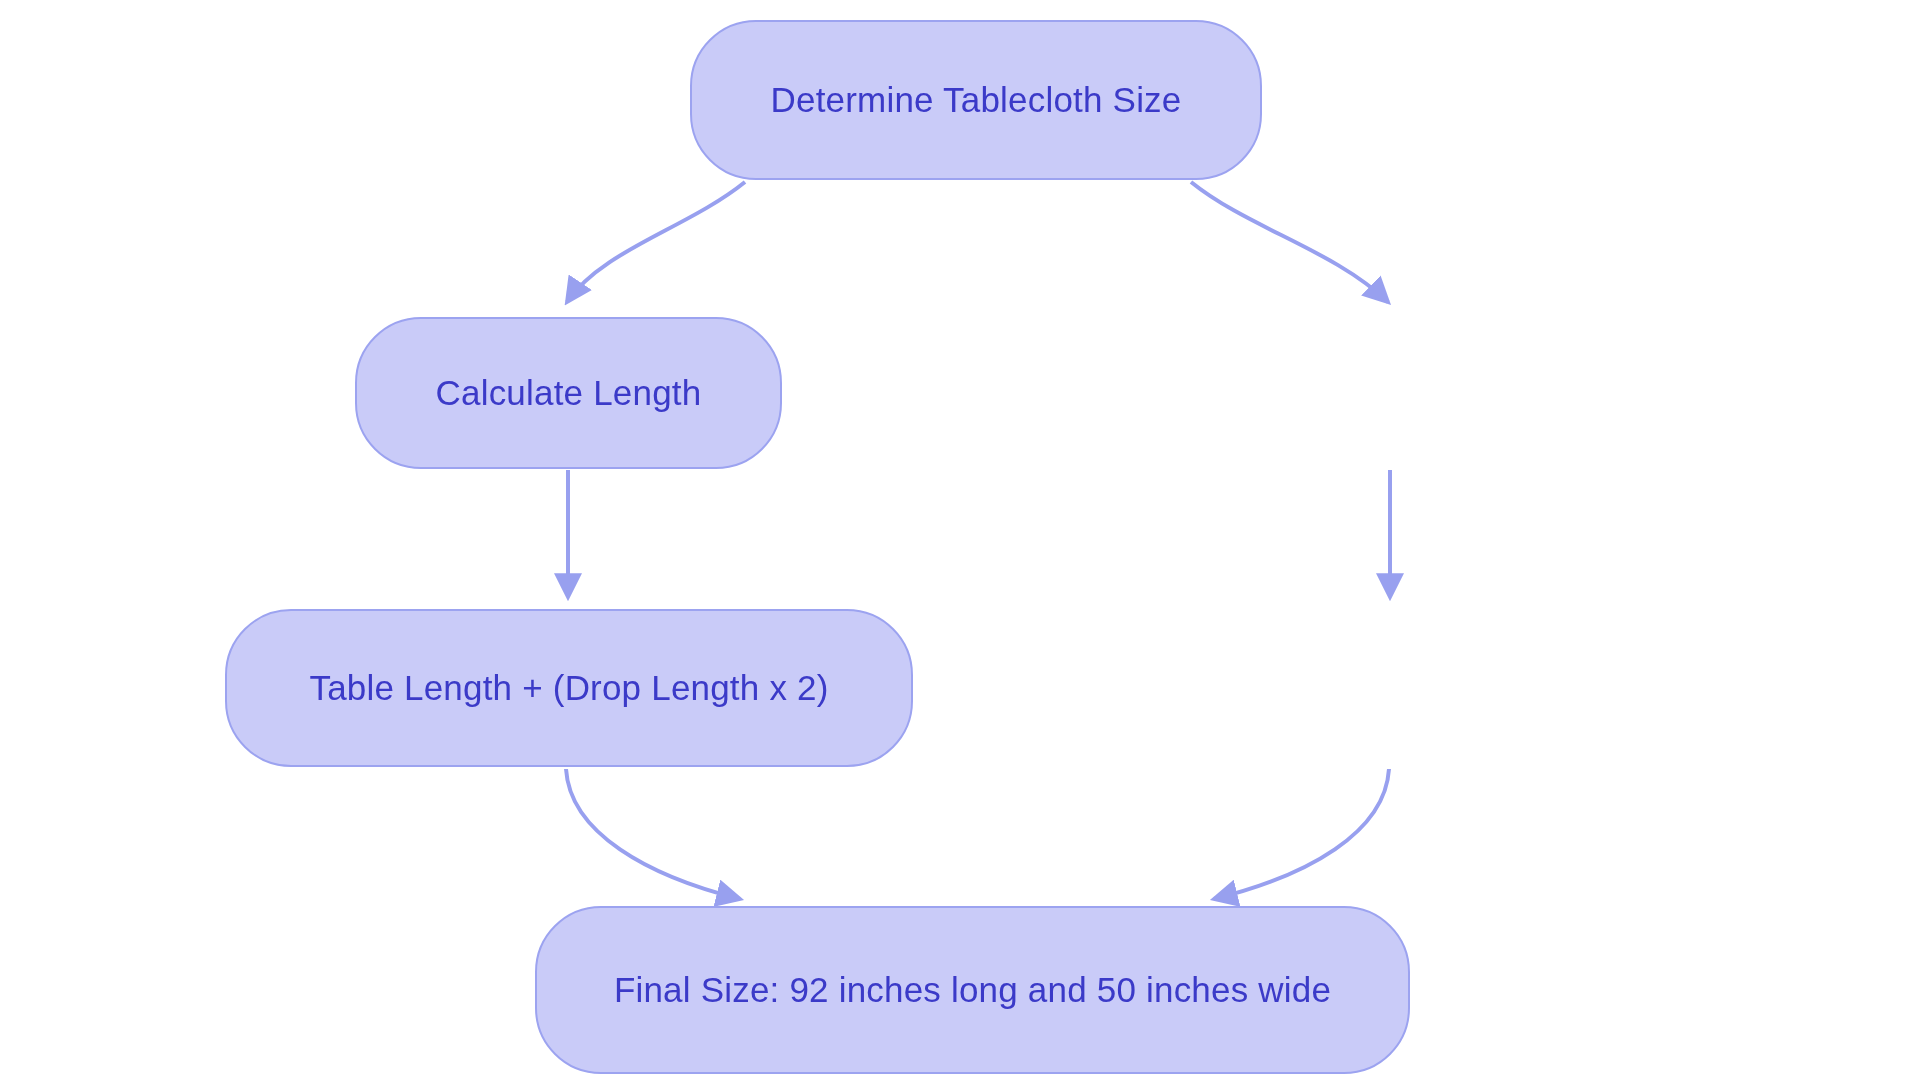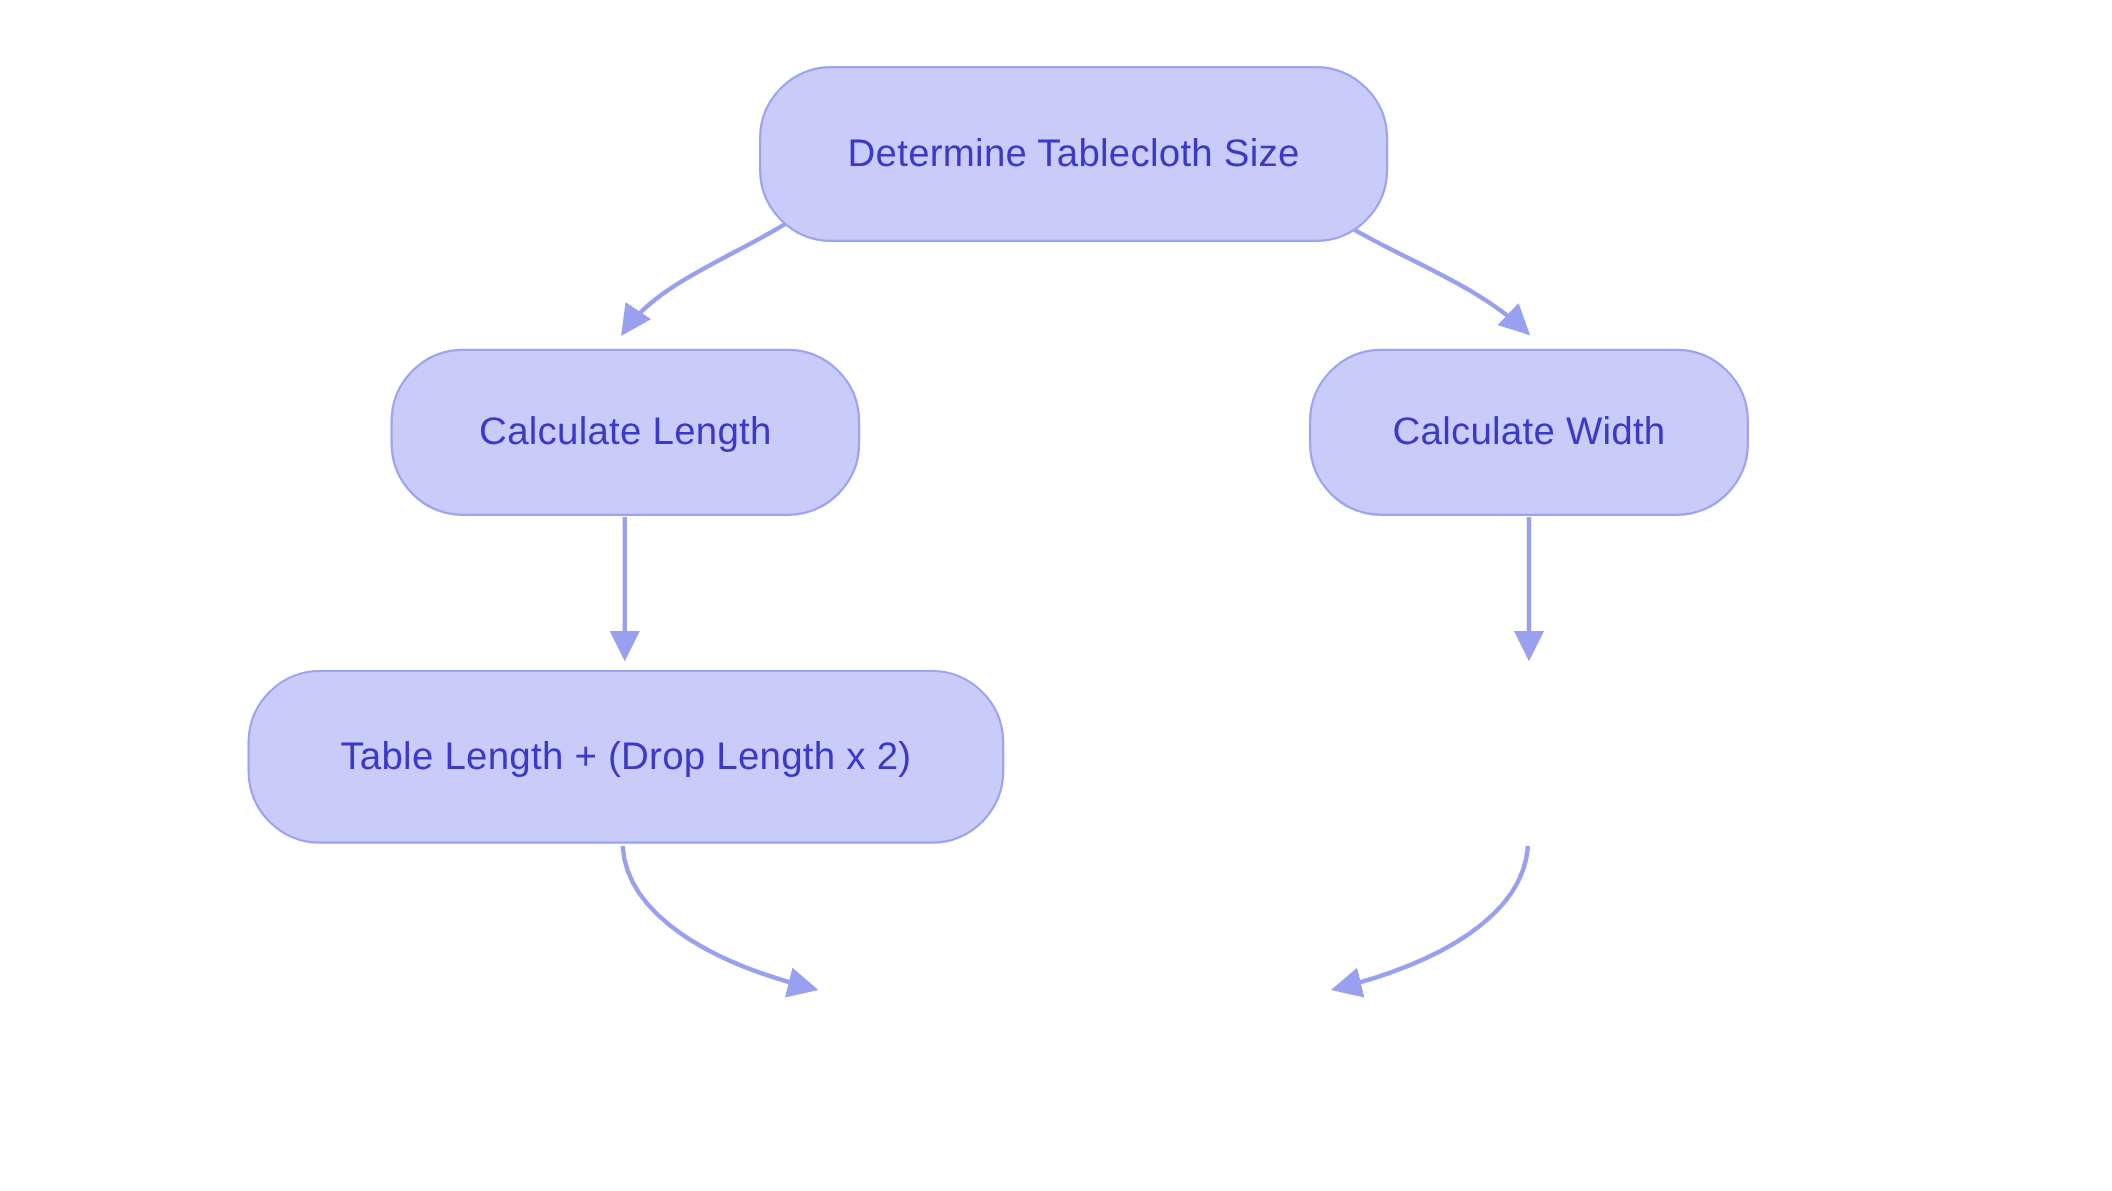--- a/index.html
+++ b/index.html
@@ -40,21 +40,21 @@
     display: flex;
     align-items: center;
     justify-content: center;
     text-align: center;
     color: var(--text, #3b3ac8);
     font-size: 35px;
     letter-spacing: 0.2px;
     white-space: nowrap;
   }
   
-  #node-determine-size   { left: 690px;  top: 20px;  width: 572px; height: 160px; margin-top: 40px; }
+  #node-determine-size   { left: 690px;  top: 20px;  width: 572px; height: 160px; }
   #node-calculate-length { left: 355px;  top: 317px; width: 427px; height: 152px; }
   #node-calculate-width  { left: 1190px; top: 317px; width: 400px; height: 152px; }
   #node-length-formula   { left: 225px;  top: 609px; width: 688px; height: 158px; text-align: center; }
   #node-width-formula    { left: 1062px; top: 609px; width: 658px; height: 158px; }
   #node-final-size       { left: 535px;  top: 906px; width: 875px; height: 168px; }
 </style>
 </head>
 <body>
 
 <div class="canvas" style="--bg: #ffffff; --node-fill: #c9cbf8; --node-border: #9ca3f0; --edge: #98a0ef; --text: #3b3ac8;">
@@ -74,23 +74,23 @@
   </svg>
 
   <div class="node" id="node-determine-size">
     <span>Determine Tablecloth Size</span>
   </div>
 
   <div class="node" id="node-calculate-length">
     <span>Calculate Length</span>
   </div>
 
-  <div class="node" id="node-calculate-width">
-    <span>Calculate Width</span>
-  </div>
 
   <div class="node" id="node-length-formula">
     <span>Table Length + (Drop Length x 2)</span>
   </div>
 
 
+  <div class="node" id="node-final-size">
+    <span>Final Size: 92 inches long and 50 inches wide</span>
+  </div>
 
 </div>
 
 </body></html>

